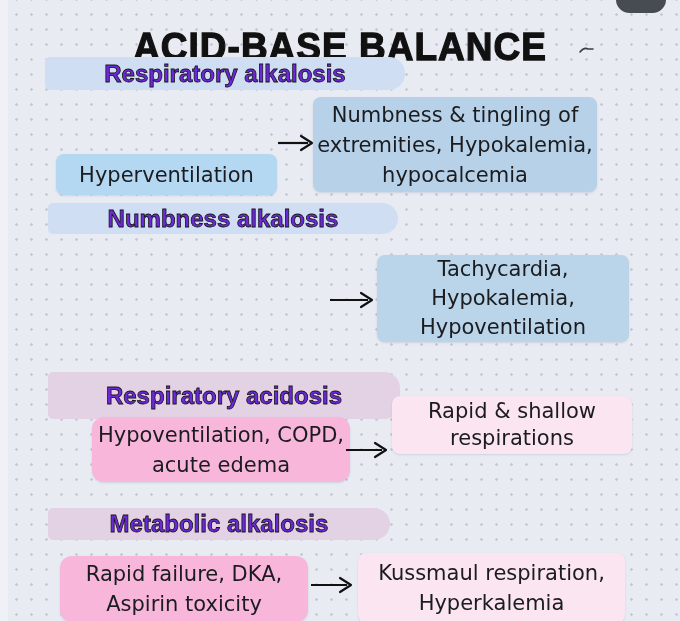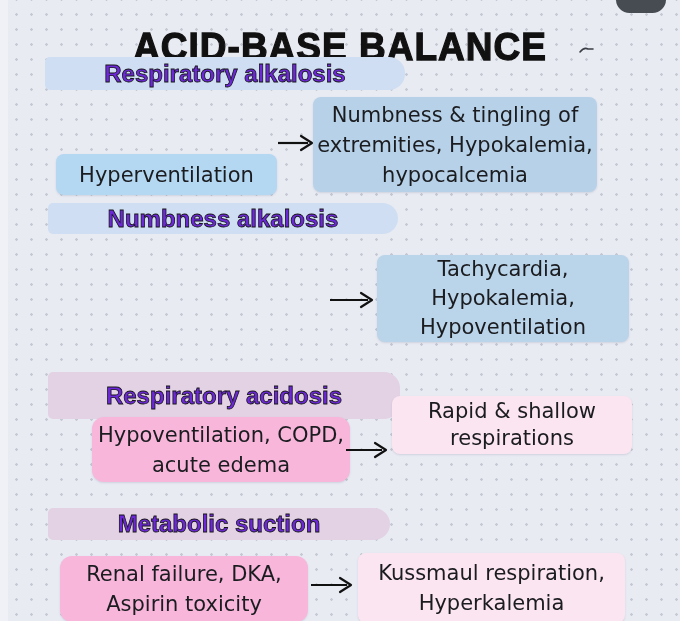--- a/index.html
+++ b/index.html
@@ -107,23 +107,23 @@
   <div class="box pink-a lh30" id="cause3">Hypoventilation, COPD,
 acute edema</div>
   <svg class="arrow" id="arrow3" width="44" height="20" viewBox="0 0 44 20">
     <line x1="1" y1="10" x2="37" y2="10" stroke="#111" stroke-width="2.2"></line>
     <polyline points="30,3 41,10 30,17" fill="none" stroke="#111" stroke-width="2.2" stroke-linejoin="round" stroke-linecap="round"></polyline>
   </svg>
   <div class="box pink-b lh27" id="effect3">Rapid &amp; shallow
 respirations</div>
 
   <div class="band band-mauve" id="band4">
-    <span>Metabolic suction</span>
+    <span>Metabolic alkalosis</span>
   </div>
-  <div class="box pink-a lh30" id="cause4">Renal failure, DKA,
+  <div class="box pink-a lh30" id="cause4">Rapid failure, DKA,
 Aspirin toxicity</div>
   <svg class="arrow" id="arrow4" width="44" height="20" viewBox="0 0 44 20">
     <line x1="1" y1="10" x2="37" y2="10" stroke="#111" stroke-width="2.2"></line>
     <polyline points="30,3 41,10 30,17" fill="none" stroke="#111" stroke-width="2.2" stroke-linejoin="round" stroke-linecap="round"></polyline>
   </svg>
   <div class="box pink-b lh30" id="effect4">Kussmaul respiration,
 Hyperkalemia</div>
 </div>
 
 </body></html>

